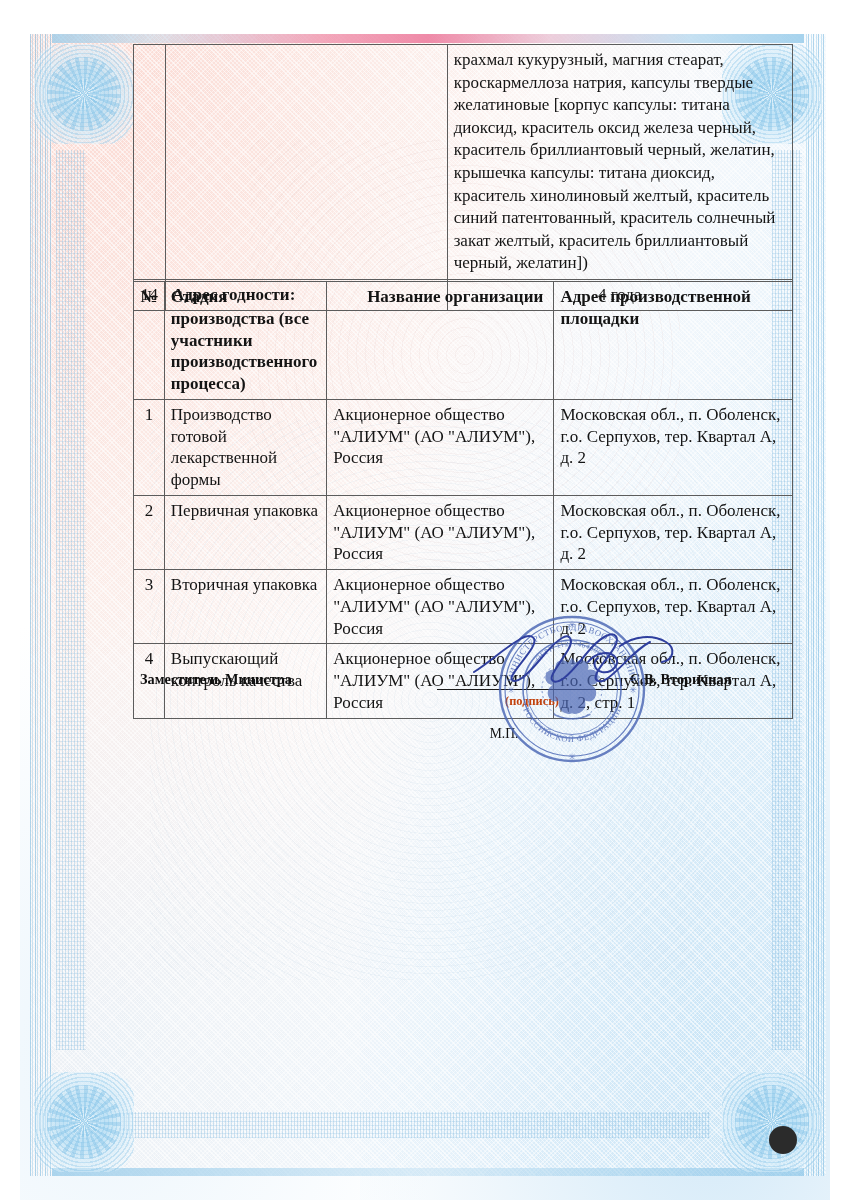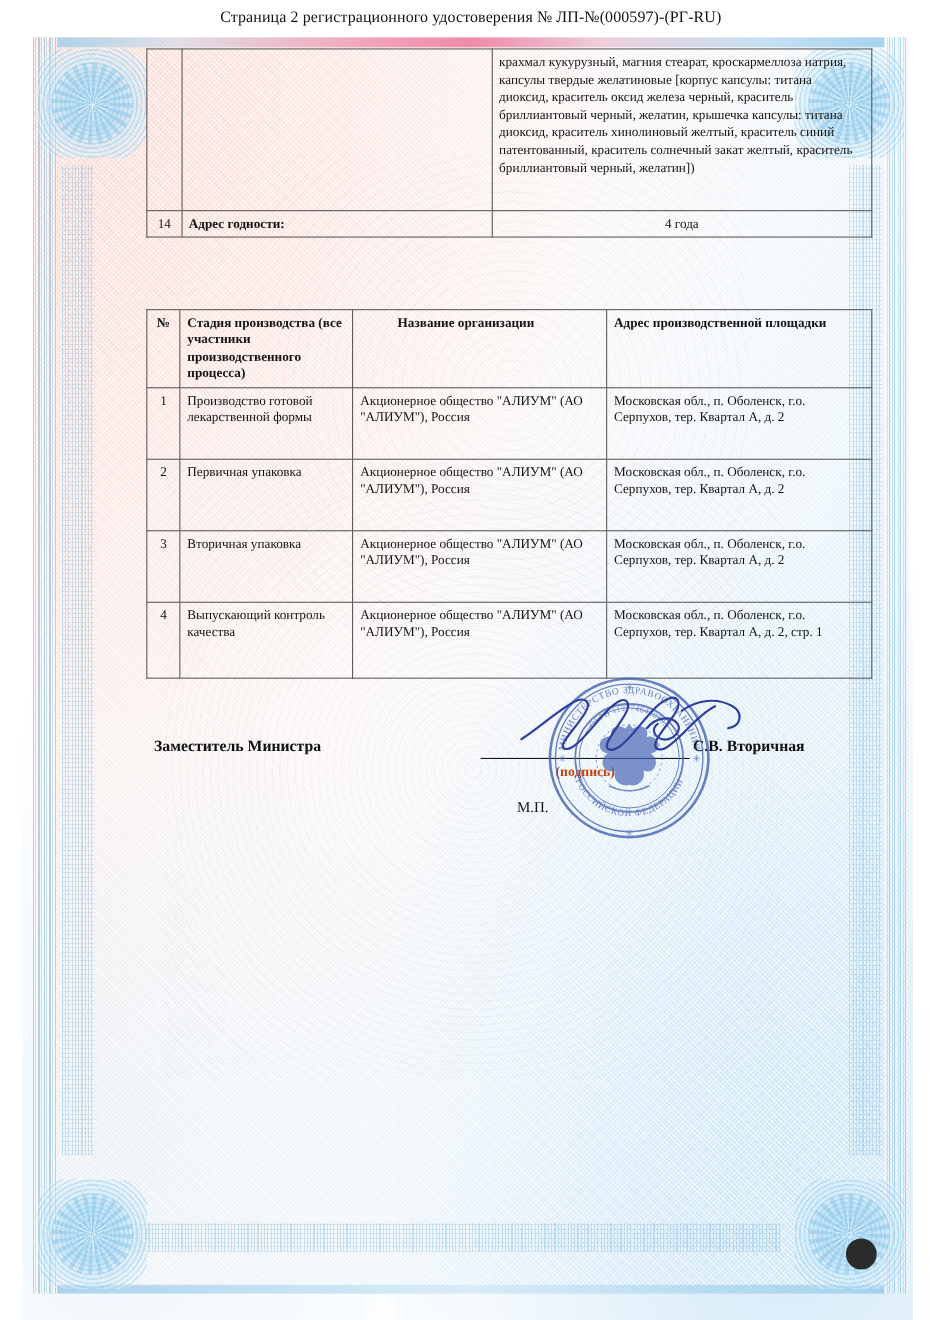--- a/index.html
+++ b/index.html
@@ -184,21 +184,21 @@
 
   
   .content {
     position: absolute;
     left: 0; top: 0; width: 856px; height: 1200px;
   }
 
   table.doc {
     position: absolute;
     border-collapse: collapse;
-    font-size: 12px;
+    font-size: 17px;
     line-height: 1.28;
     color: #141414;
   }
   table.doc td, table.doc th {
     border: 1px solid #5c5c5c;
     padding: 4px 6px;
     vertical-align: top;
     text-align: left;
     font-weight: normal;
     background: transparent;
@@ -259,23 +259,23 @@
     position: absolute;
     left: 470px; top: 694px;
     width: 124px;
     text-align: center;
     font-size: 12.4px;
     color: #c2410c;
     font-weight: bold;
   }
   .sig-mp {
     position: absolute;
-    left: 470px; top: 726px;
+    left: 442px; top: 726px;
     width: 124px;
-    text-align: left;
+    text-align: center;
     font-size: 13.6px;
     color: #111;
   }
 
   
   .stamp {
     position: absolute;
     left: 497px; top: 614px;
     width: 150px; height: 150px;
     opacity: .82;
@@ -328,21 +328,20 @@
       <div class="ros-star"></div>
       <div class="ros-core"></div>
   </div>
   <div class="rosette ros-br">
     <div class="ros-sq"></div>
       <div class="ros-star"></div>
       <div class="ros-core"></div>
   </div>
   <div class="punch-hole"></div>
 
-  <div class="page-header">Страница 2  регистрационного удостоверения № ЛП-№(000597)-(РГ-RU)</div>
 
   <div class="content">
 
     <table class="doc" id="tbl-top">
       <tbody>
         <tr class="row-cont">
           <td class="c-num"></td>
           <td class="c-label"></td>
           <td class="c-value ingredients">крахмал кукурузный, магния стеарат, кроскармеллоза натрия, капсулы твердые желатиновые [корпус капсулы: титана диоксид, краситель оксид железа черный, краситель бриллиантовый черный, желатин, крышечка капсулы: титана диоксид, краситель хинолиновый желтый, краситель синий патентованный, краситель солнечный закат желтый, краситель бриллиантовый черный, желатин])</td>
         </tr>

